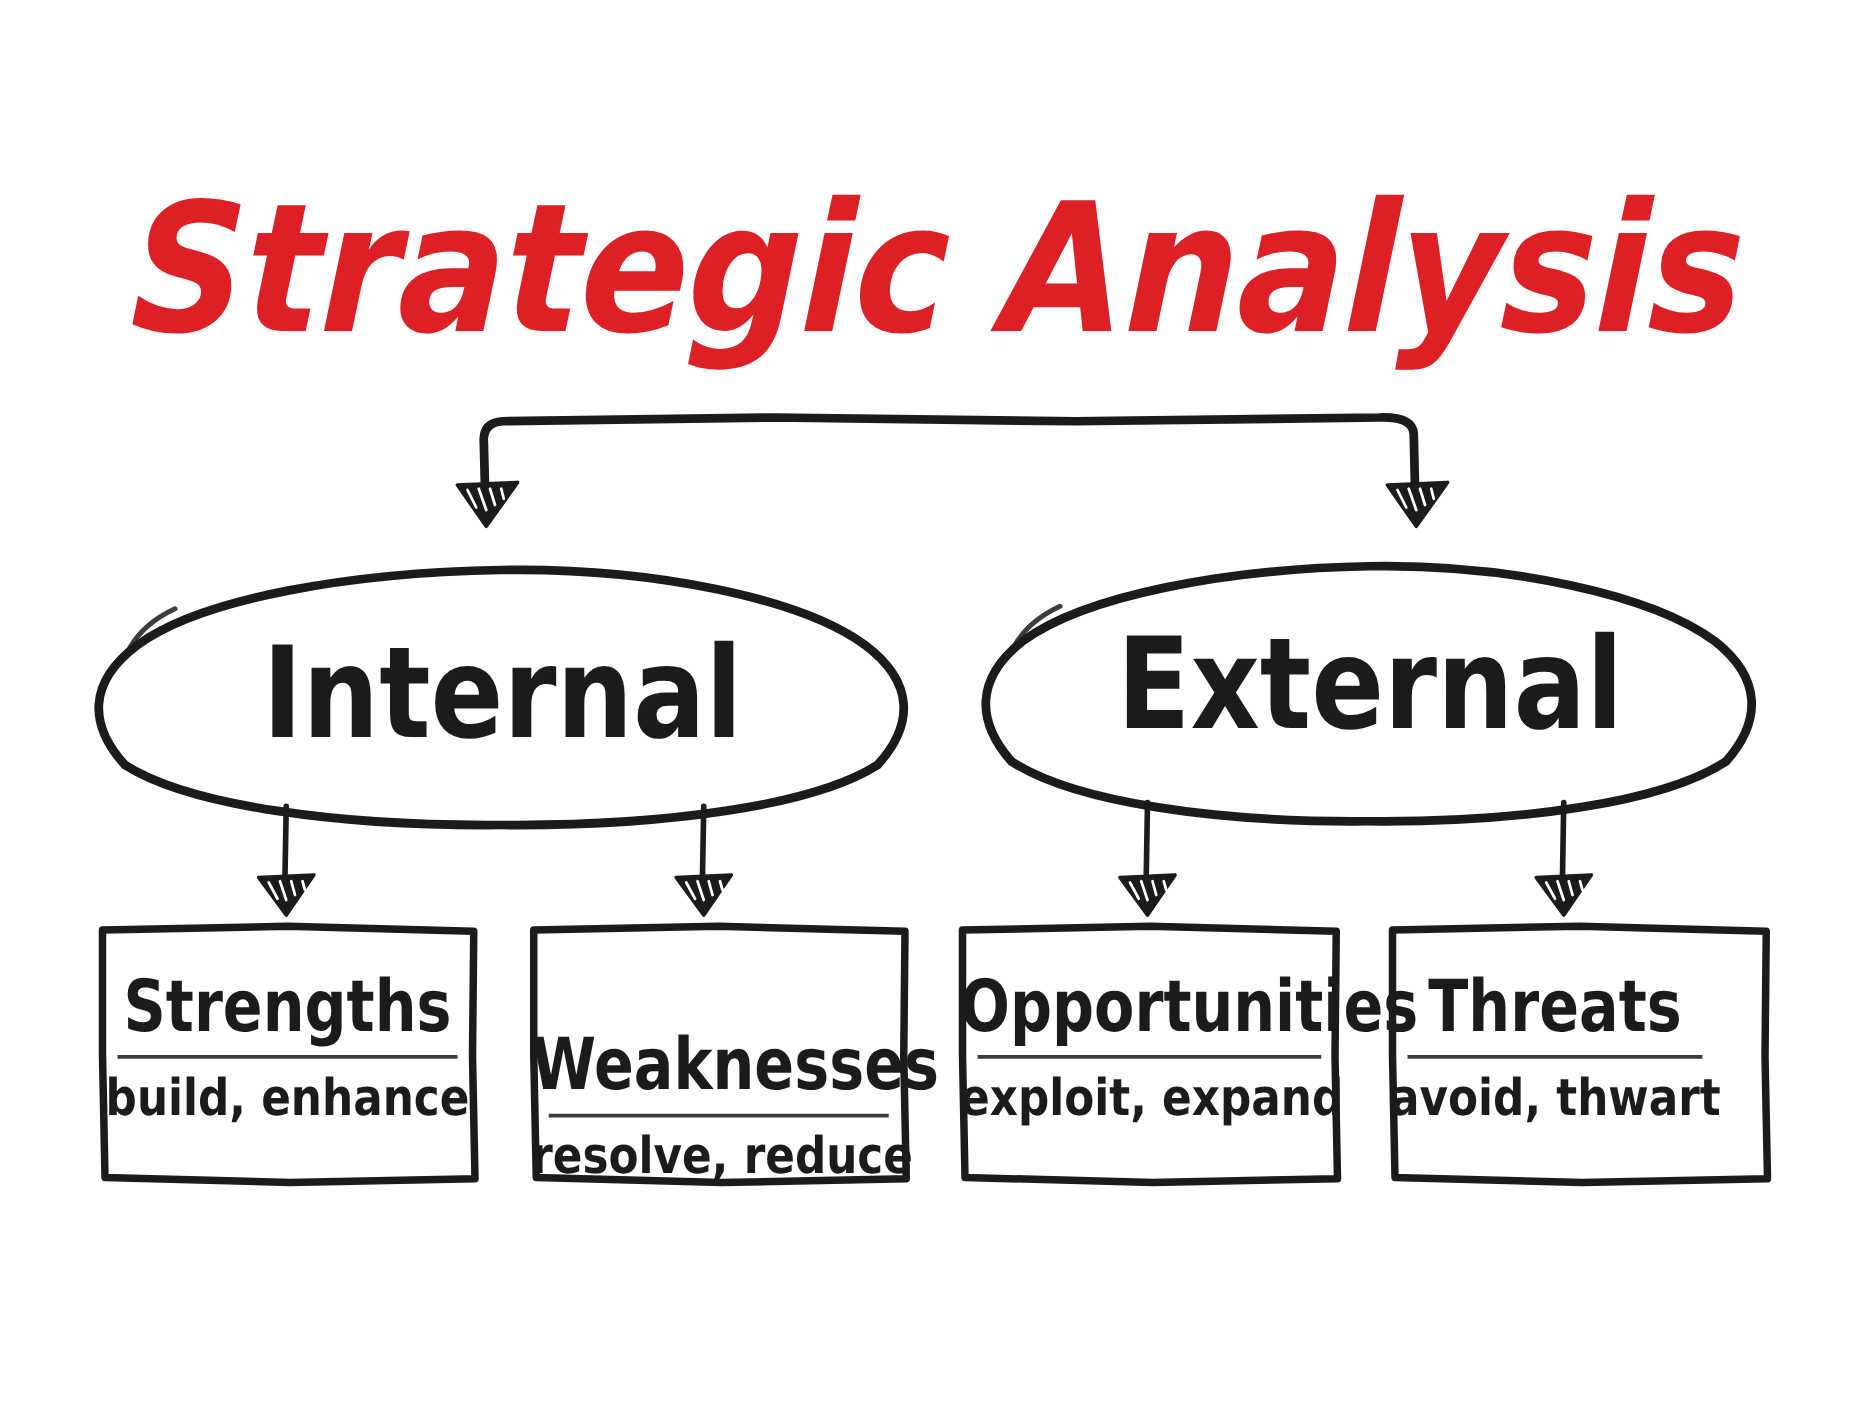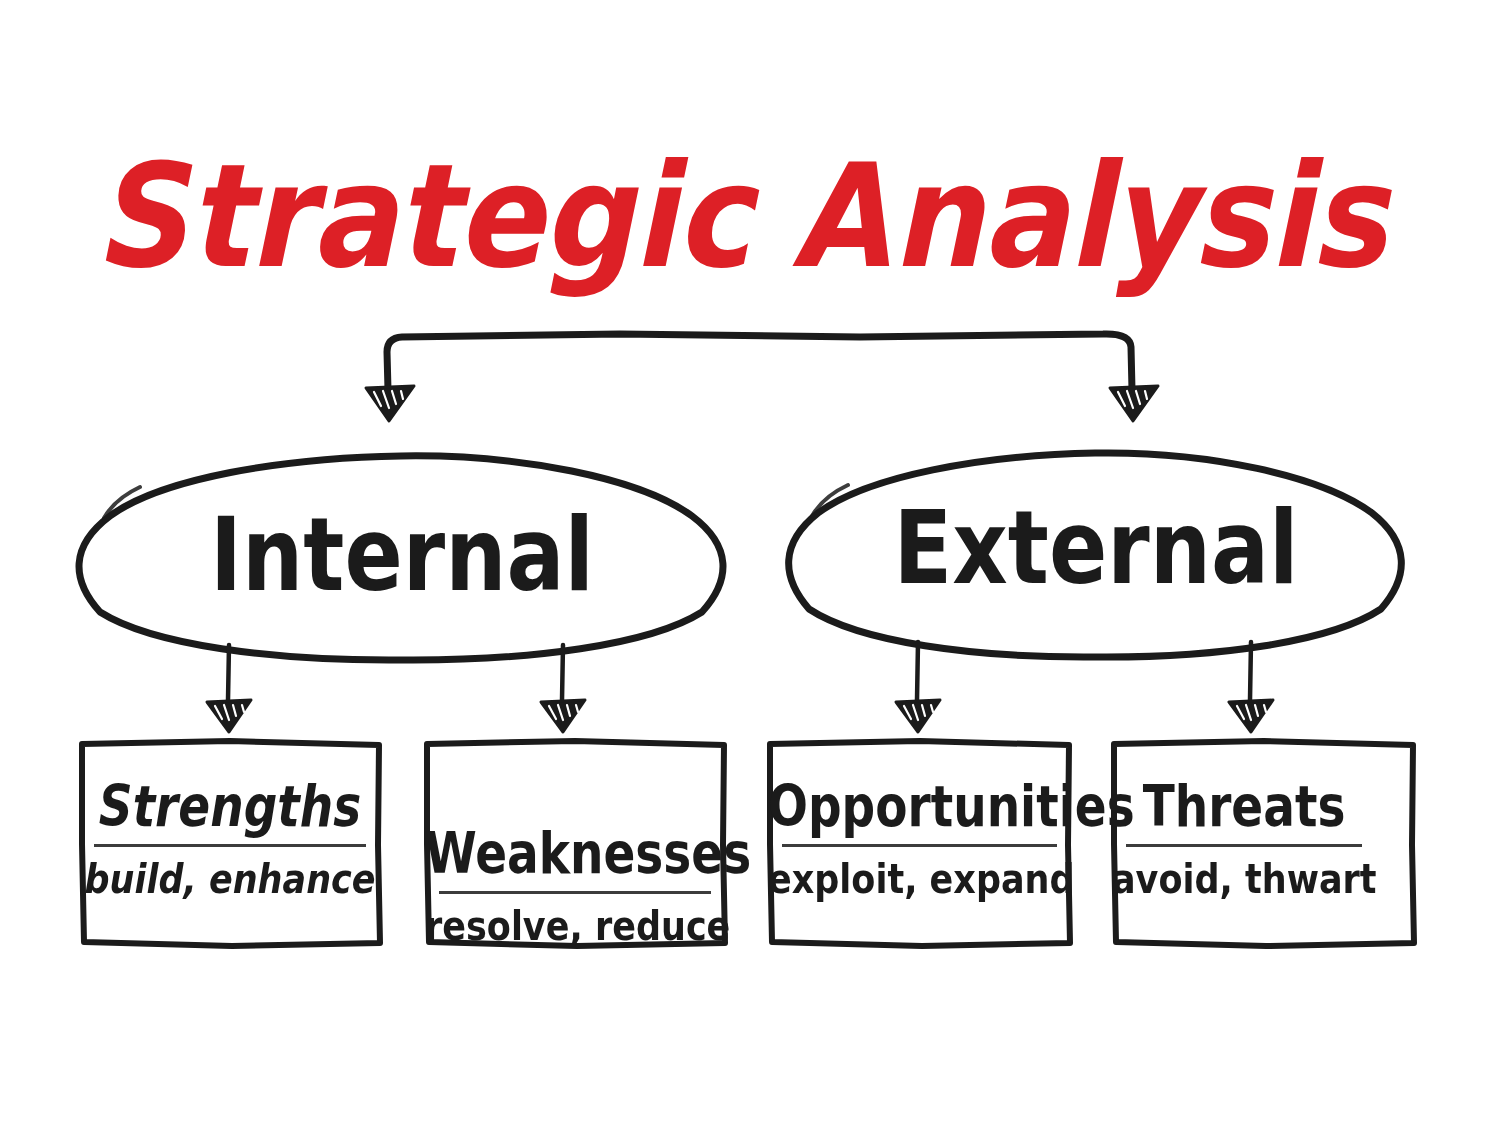--- a/index.html
+++ b/index.html
@@ -101,21 +101,21 @@
     white-space: nowrap;
     user-select: none;
   }
   .head-rule {
     position: absolute;
     height: 3px;
     background: #3c3c3c;
   }
 
   
-  #box-strengths      { left: 80px;   top: 740px; width: 300px; height: 206px; font-style: italic; }
+  #box-strengths      { left: 80px;   top: 740px; width: 300px; height: 206px; }
   #box-weaknesses     { left: 425px;  top: 740px; width: 300px; height: 206px; margin-top: 47px; }
   #box-opportunities  { left: 768px;  top: 740px; width: 303px; height: 206px; }
   #box-threats        { left: 1112px; top: 740px; width: 264px; height: 206px; }
 
   .swot-box .swot-head { top: 42px; }
   .swot-box .head-rule { top: 104px; left: 14px; width: calc(100% - 28px); }
   .swot-box .swot-sub  { top: 122px; }
 </style>
 </head>
 <body>

